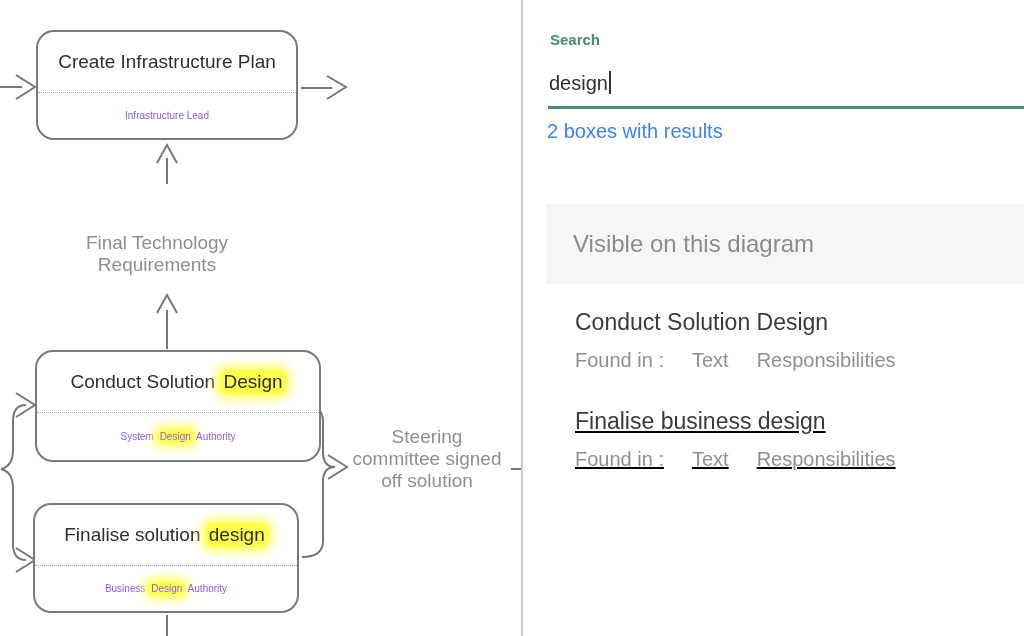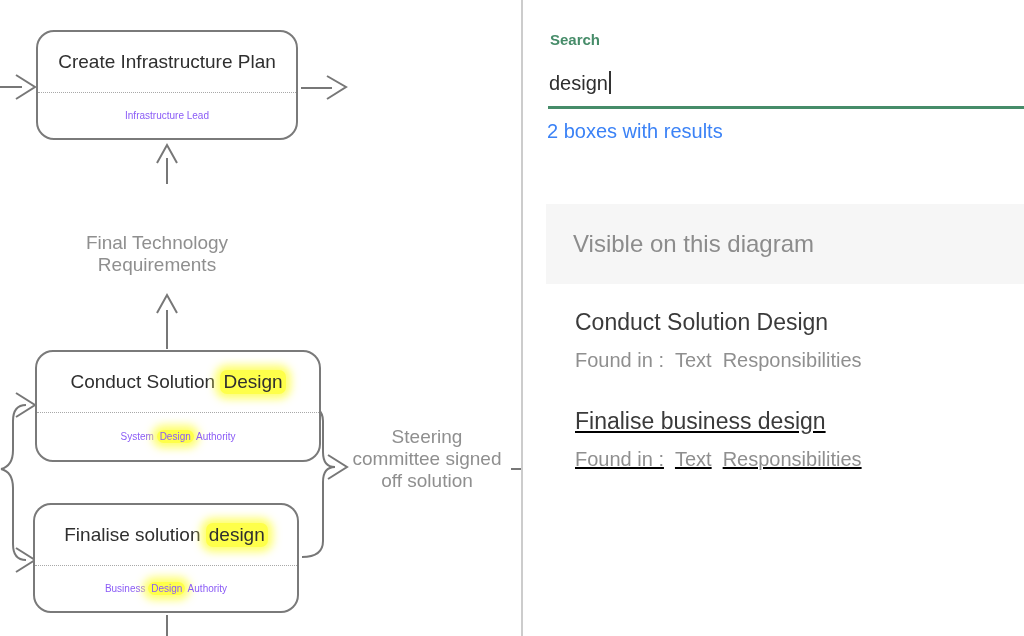--- a/index.html
+++ b/index.html
@@ -37,21 +37,21 @@
   #caret{display:inline-block;width:2px;height:23px;background:#333;margin-left:1px;vertical-align:text-bottom;}
   #search-underline{position:absolute;left:26px;top:106px;width:476px;height:3px;background:#468c69;}
   #results-summary{position:absolute;left:25px;top:120px;font-size:20px;color:#3b82f6;}
   #section-bar{
     position:absolute;left:24px;top:204px;width:478px;height:80px;background:#f6f6f6;
     display:flex;align-items:center;padding-left:27px;box-sizing:border-box;
   }
   #section-bar .txt{font-size:24px;color:#8c8c8c;}
   .result{position:absolute;left:53px;cursor:pointer;}
   .result-title{font-size:23px;color:#3a3a3a;}
-  .result-meta{display:flex;gap:11px;margin-top:13px;font-size:20px;color:#8f8f8f;}
+  .result-meta{display:flex;gap:28px;margin-top:13px;font-size:20px;color:#8f8f8f;}
   #result-0{top:309px;}
   #result-1{top:408px;text-decoration:underline;}
 </style>
 </head>
 <body>
 
 <div id="stage">
 
   <div id="diagram">
 

